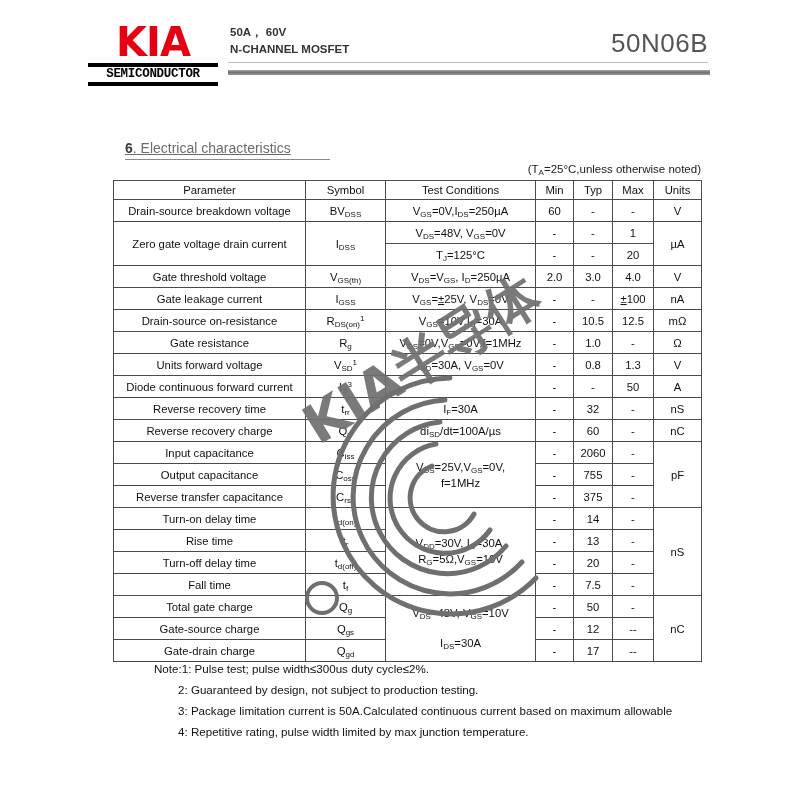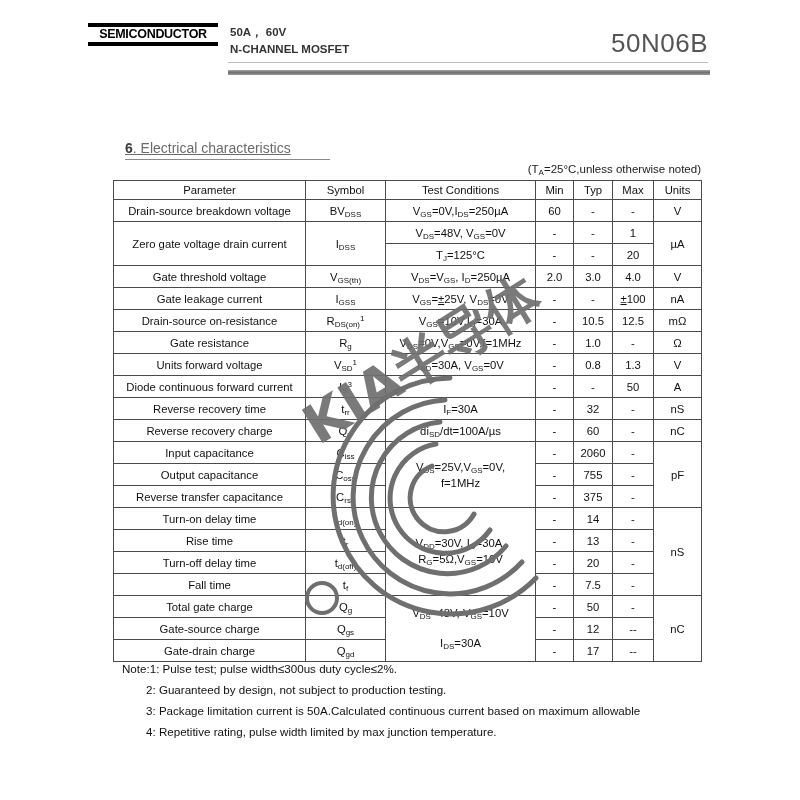--- a/index.html
+++ b/index.html
@@ -36,21 +36,21 @@
     color: #e60012;
     letter-spacing: -1px;
   }
   .logo-bar {
     height: 4px;
     background: #000;
     width: 130px;
     margin: 1px 0 0 0;
   }
   .logo-sub {
-    font-family: Liberation Sans, sans-serif;
+    font-family: Liberation Mono, monospace;
     font-weight: bold;
     font-size: 12.5px;
     line-height: 14px;
     letter-spacing: -0.3px;
     color: #000;
   }
   .header-sub {
     position: absolute;
     left: 230px; top: 24px;
     font-family: "Liberation Sans", sans-serif;
@@ -139,21 +139,21 @@
 
   
   .notes {
     position: absolute;
     left: 122px; top: 658px;
     width: 600px;
     font-size: 11.6px;
     color: #111;
     line-height: 21px;
   }
-  .notes .n-row { display: block; white-space: nowrap; }
+  .notes .n-row { display: block; white-space: nowrap; margin-left: 32px; }
   .notes .ind1 { padding-left: 24px; }
   .notes .ind2 { padding-left: 66px; }
 
   
   .watermark {
     position: absolute;
     left: 300px; top: 370px;
     width: 300px; height: 260px;
     pointer-events: none;
     z-index: 5;
@@ -172,20 +172,21 @@
     z-index: 6;
     opacity: .92;
   }
 </style>
 </head>
 <body>
 
 <div class="header">
 
   <div class="logo-block">
+    <div class="logo-kia">KIA</div>
     <div class="logo-bar"></div>
     <div class="logo-sub">SEMICONDUCTOR</div>
     <div class="logo-bar"></div>
   </div>
 
   <div class="header-sub">
     <div>50A， 60V</div>
     <div>N-CHANNEL MOSFET</div>
   </div>
 

